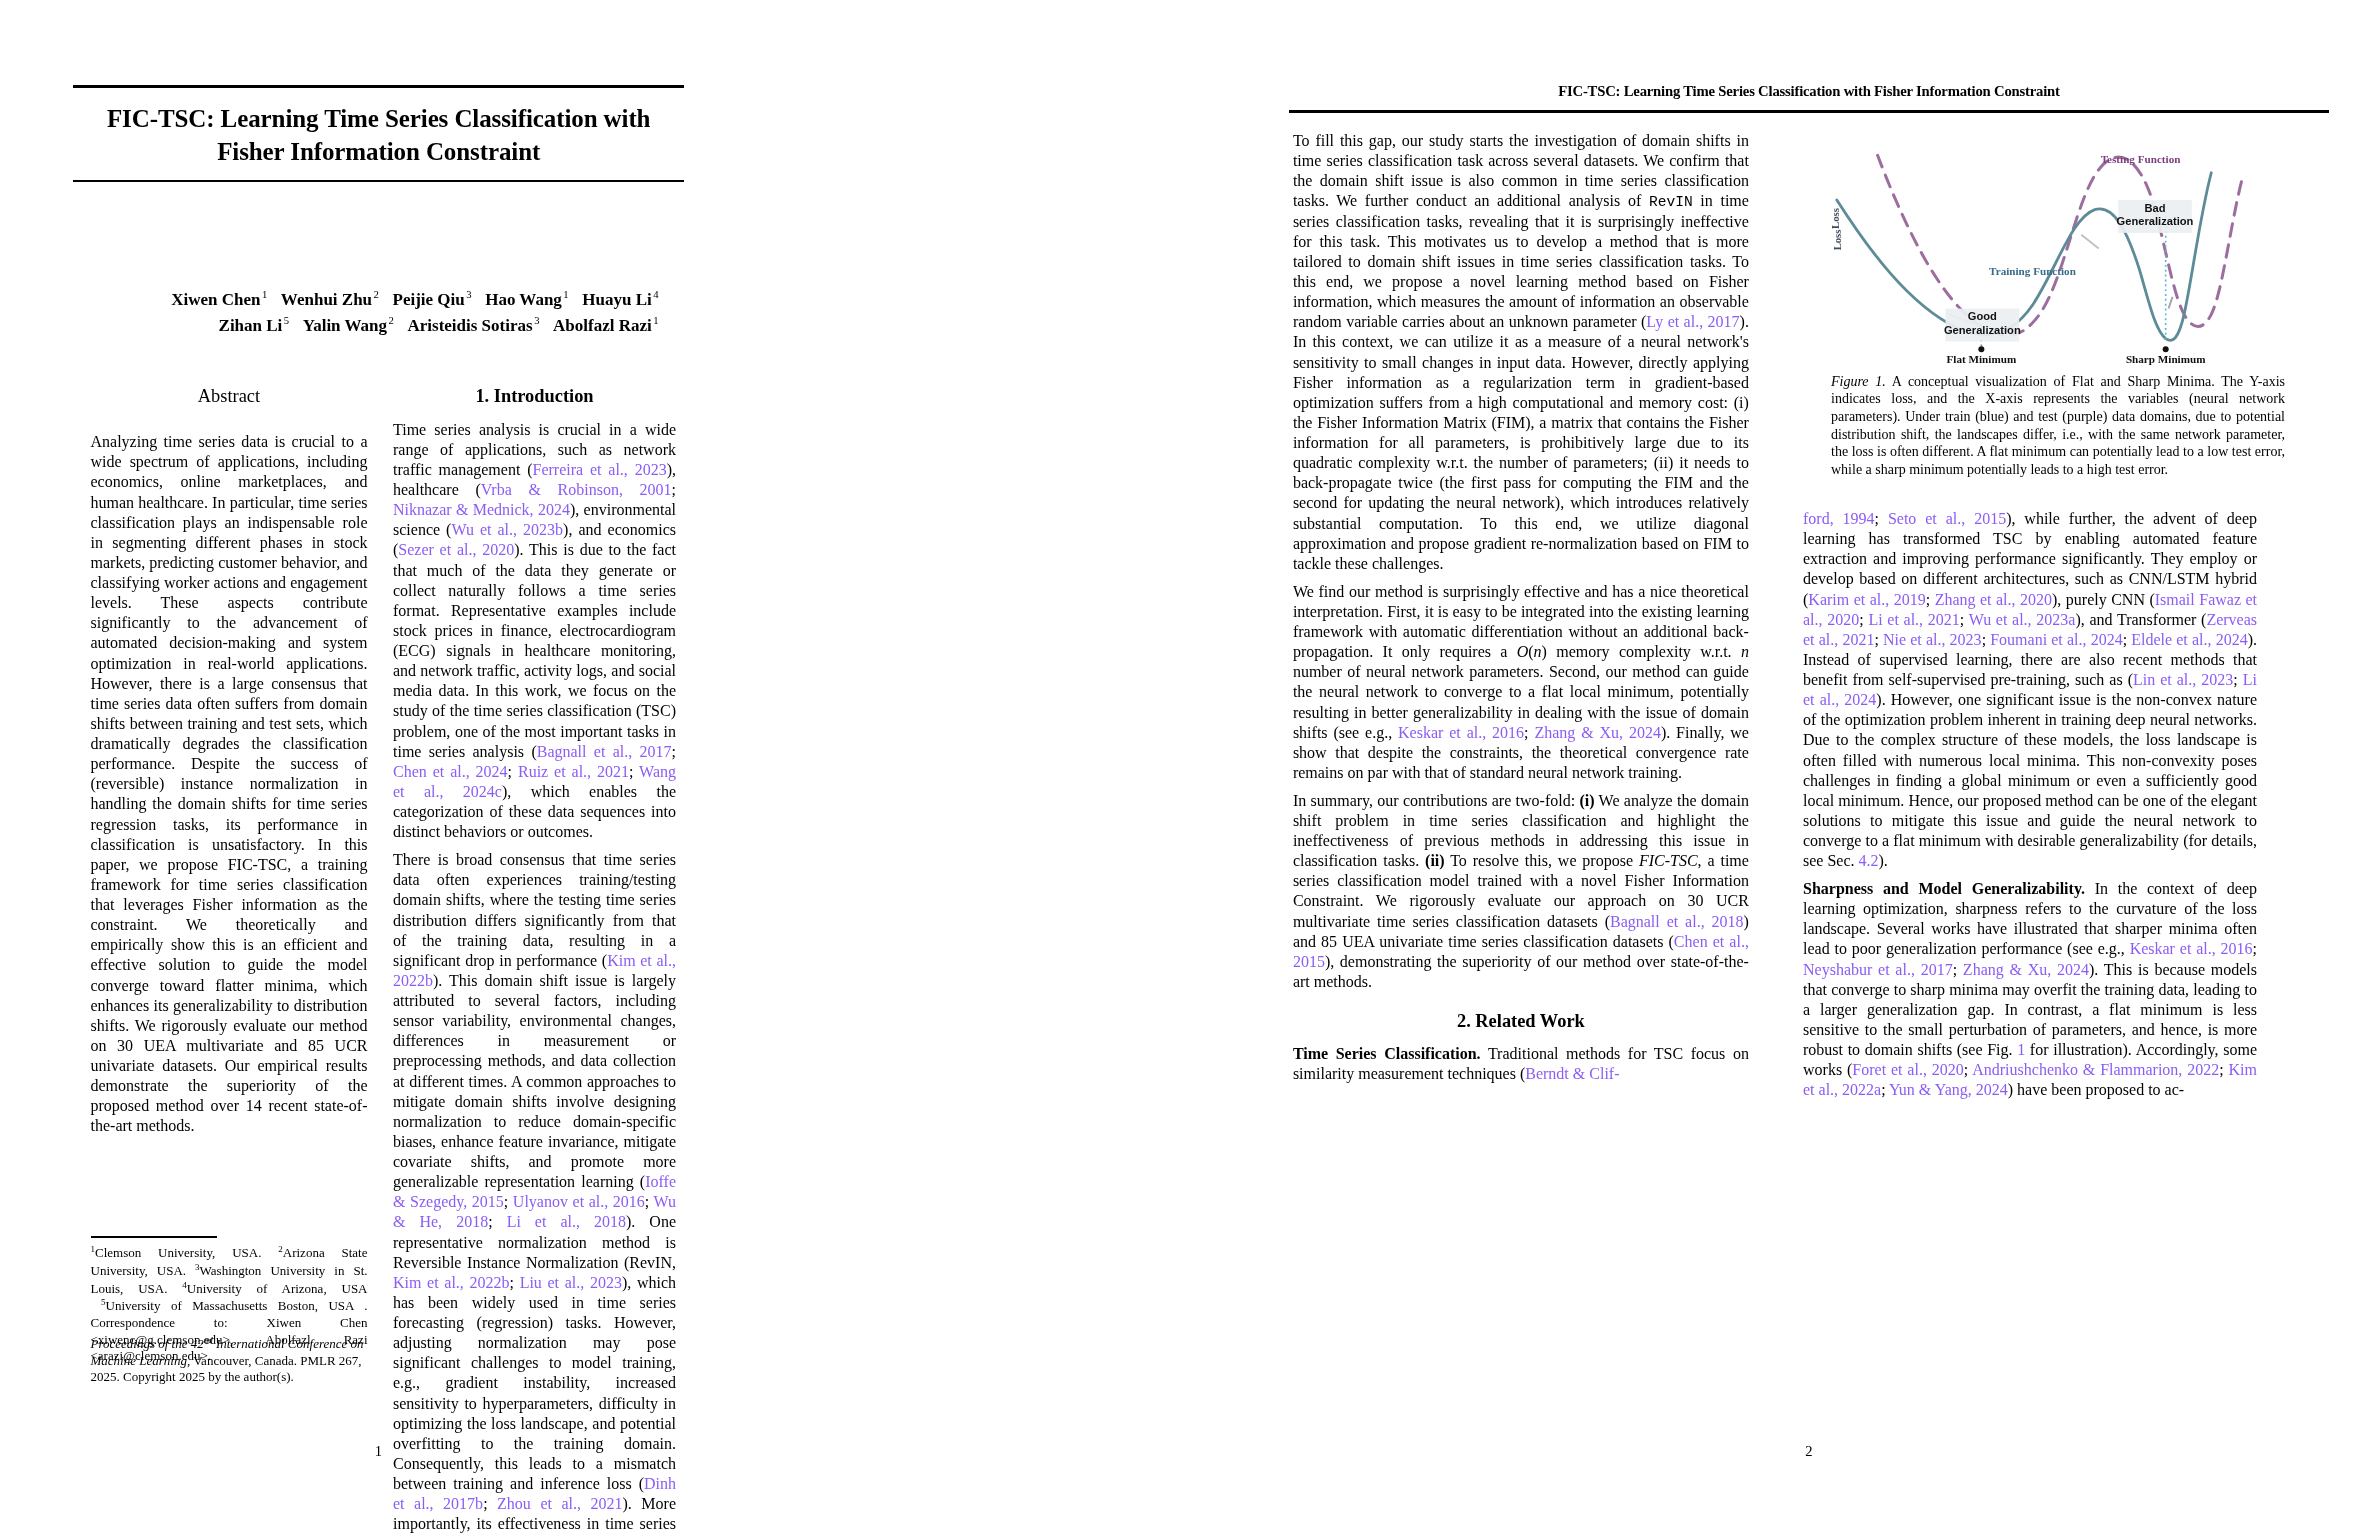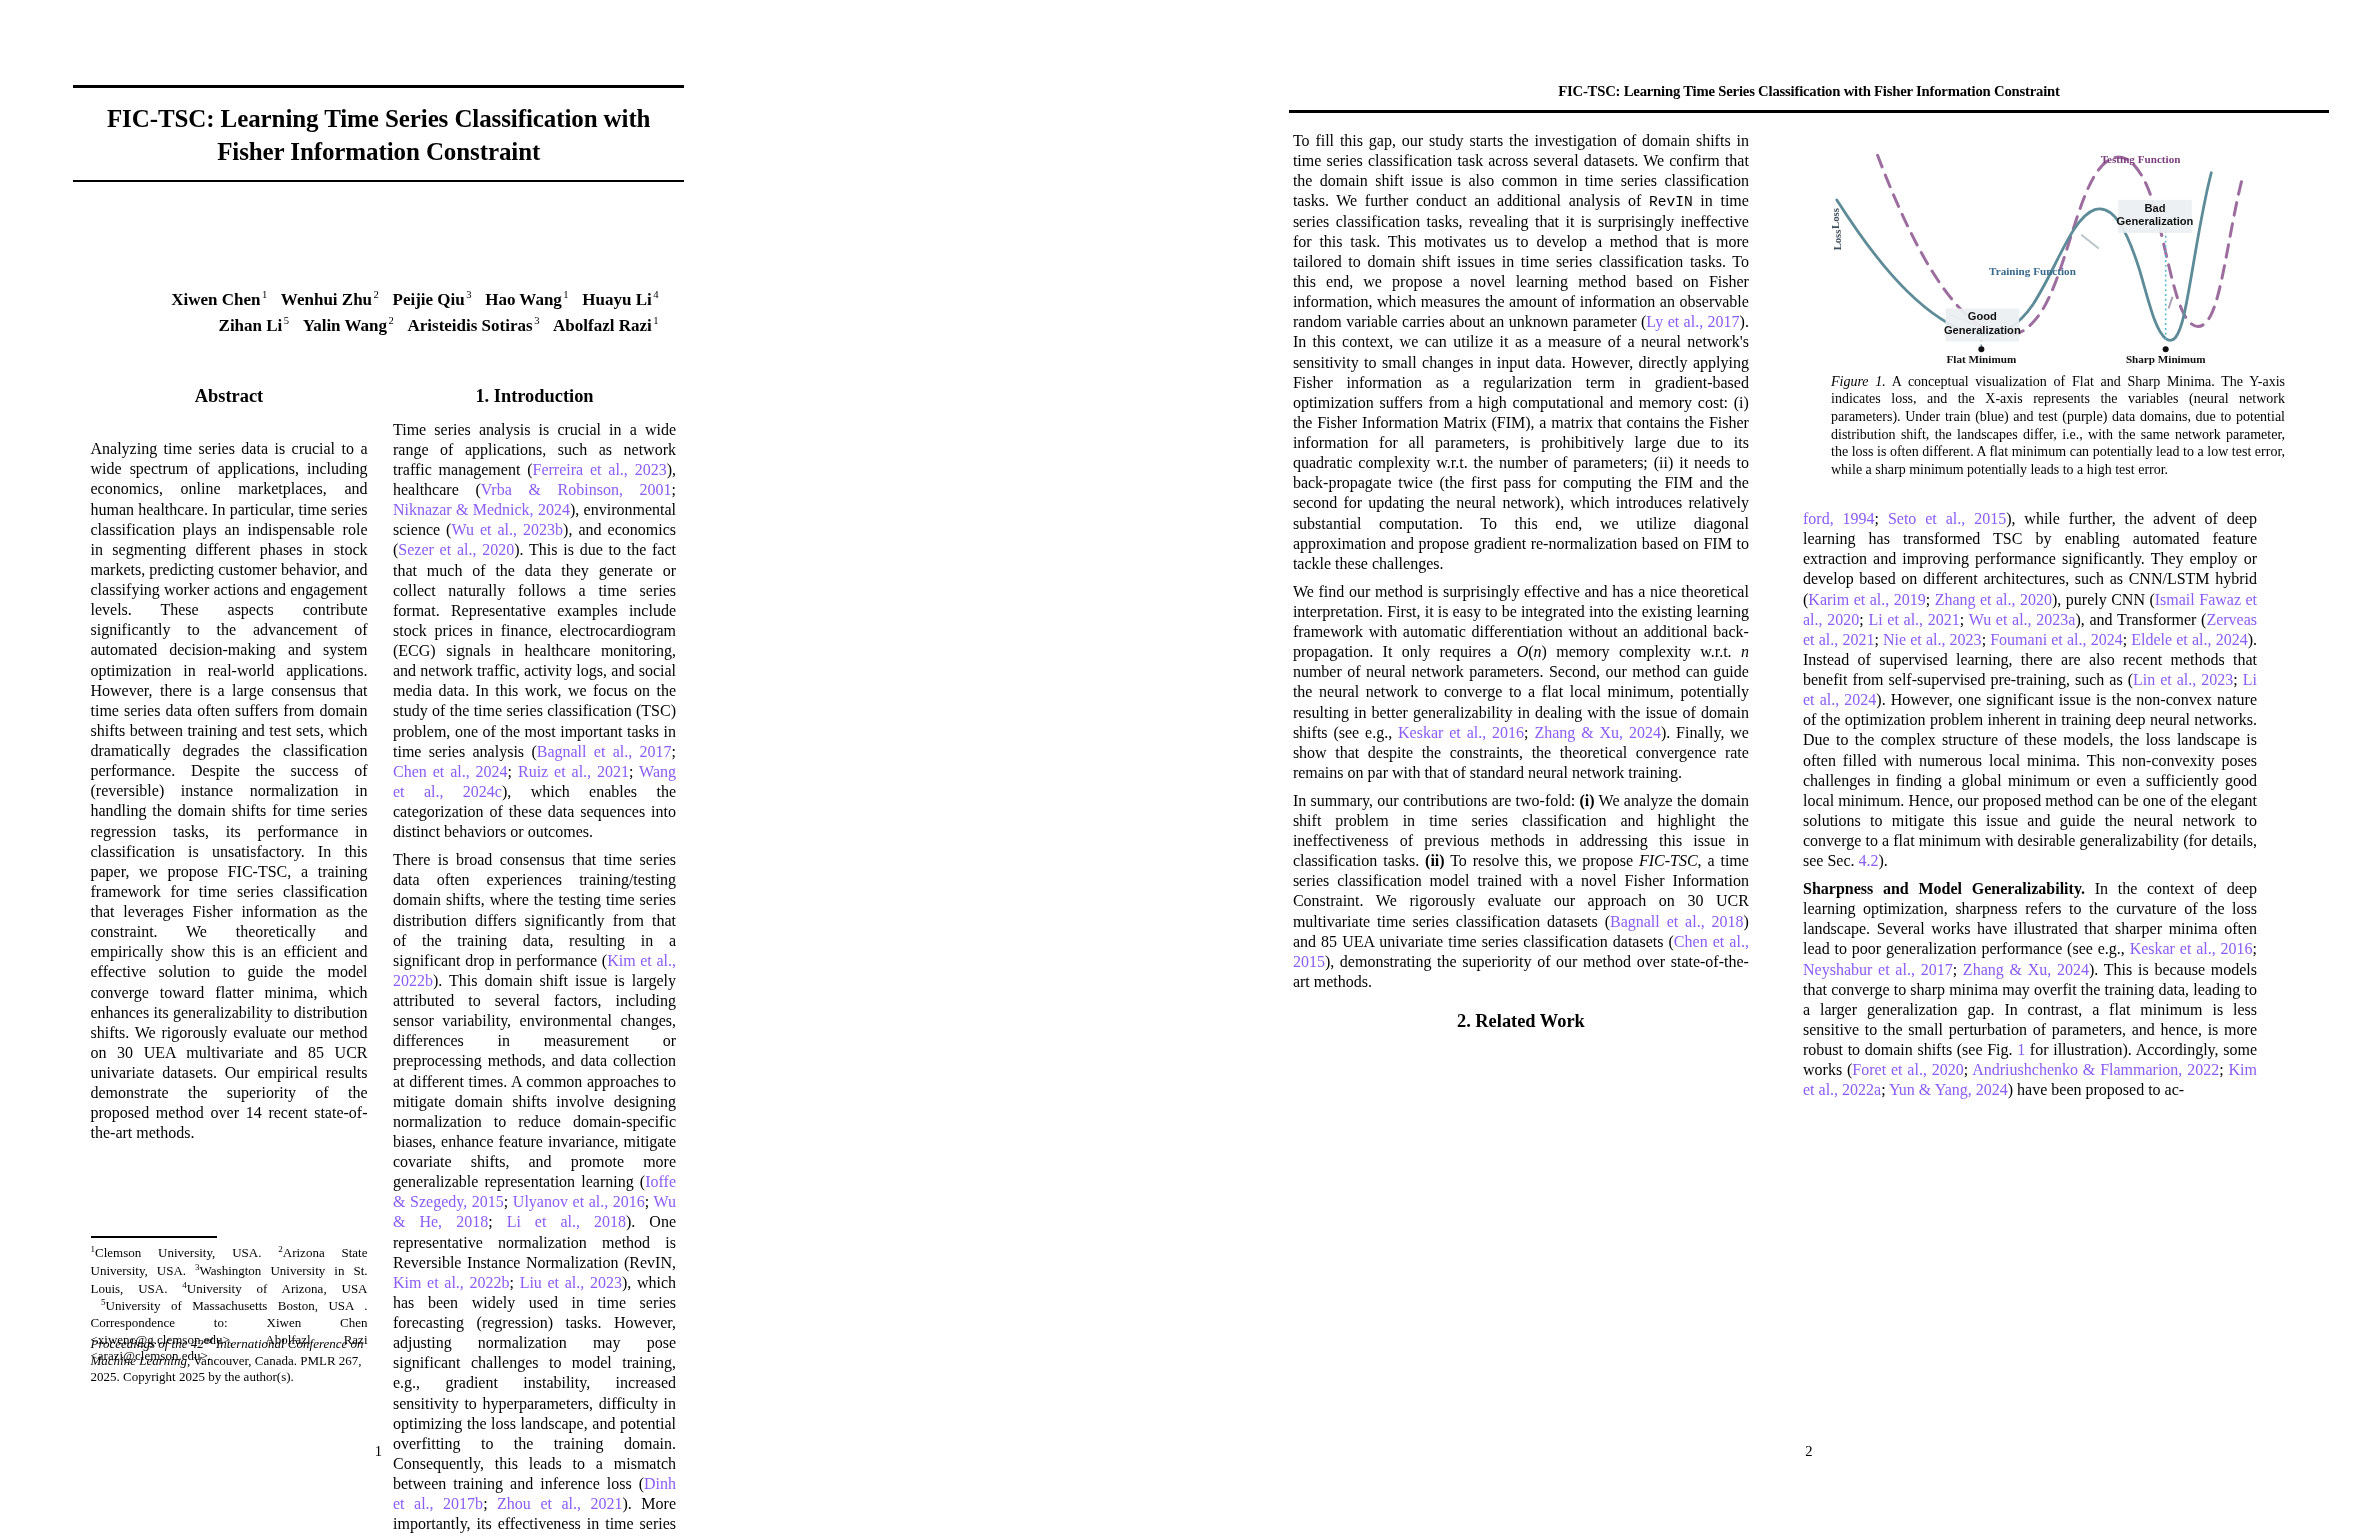--- a/index.html
+++ b/index.html
@@ -34,21 +34,21 @@
   }
   .authors sup{font-size:10.7px;font-weight:normal;vertical-align:super;padding-left:1.5px;}
   .au{white-space:nowrap;margin:0 6.8px;}
 
   .col{position:absolute;font-size:16px;line-height:1.258;text-align:justify;
        text-justify:inter-word;hyphens:manual;}
   .colL{left:17.5px;width:277px;}
   .colR{left:320px;width:283px;}
 
   .sec-head{font-size:18.4px;font-weight:bold;margin:0 0 11.6px 0;text-align:center;}
-  .abs-head{font-size:18.4px;font-weight:bold;text-align:center;margin:0 0 31px 0;}
+  .abs-head{font-size:18.4px;font-weight:normal;text-align:center;margin:0 0 24px 0;}
   .col p{margin:0 0 7.8px 0;}
 
   
   .fn-rule{position:absolute;left:17.5px;top:1236px;width:126px;height:1.6px;background:#000;}
   .footnote{position:absolute;left:17.5px;top:1244px;width:277px;
             font-size:13px;line-height:1.265;text-align:justify;}
   .footnote sup{font-size:9px;vertical-align:super;}
   .pubinfo{position:absolute;left:17.5px;top:1335px;width:277px;
            font-size:13px;line-height:1.265;text-align:left;}
   .pubinfo i{font-style:italic;text-align:right;}
@@ -129,20 +129,21 @@
     <div class="rule-head2"></div>
 
     <div class="col p2colL">
       <p>To fill this gap, our study starts the investigation of domain shifts in time series classification task across several datasets. We confirm that the domain shift issue is also common in time series classification tasks. We further conduct an additional analysis of <span class="mono">RevIN</span> in time series classification tasks, revealing that it is surprisingly ineffective for this task. This motivates us to develop a method that is more tailored to domain shift issues in time series classification tasks. To this end, we propose a novel learning method based on Fisher information, which measures the amount of information an observable random variable carries about an unknown parameter (<span class="cite">Ly et al., 2017</span>). In this context, we can utilize it as a measure of a neural network's sensitivity to small changes in input data. However, directly applying Fisher information as a regularization term in gradient-based optimization suffers from a high computational and memory cost: (i) the Fisher Information Matrix (FIM), a matrix that contains the Fisher information for all parameters, is prohibitively large due to its quadratic complexity w.r.t. the number of parameters; (ii) it needs to back-propagate twice (the first pass for computing the FIM and the second for updating the neural network), which introduces relatively substantial computation. To this end, we utilize diagonal approximation and propose gradient re-normalization based on FIM to tackle these challenges.</p>
 
       <p>We find our method is surprisingly effective and has a nice theoretical interpretation. First, it is easy to be integrated into the existing learning framework with automatic differentiation without an additional back-propagation. It only requires a <span class="it">O</span>(<span class="it">n</span>) memory complexity w.r.t. <span class="it">n</span> number of neural network parameters. Second, our method can guide the neural network to converge to a flat local minimum, potentially resulting in better generalizability in dealing with the issue of domain shifts (see e.g., <span class="cite">Keskar et al., 2016</span>; <span class="cite">Zhang &amp; Xu, 2024</span>). Finally, we show that despite the constraints, the theoretical convergence rate remains on par with that of standard neural network training.</p>
 
       <p>In summary, our contributions are two-fold: <b>(i)</b> We analyze the domain shift problem in time series classification and highlight the ineffectiveness of previous methods in addressing this issue in classification tasks. <b>(ii)</b> To resolve this, we propose <span class="it">FIC-TSC</span>, a time series classification model trained with a novel Fisher Information Constraint. We rigorously evaluate our approach on 30 UCR multivariate time series classification datasets (<span class="cite">Bagnall et al., 2018</span>) and 85 UEA univariate time series classification datasets (<span class="cite">Chen et al., 2015</span>), demonstrating the superiority of our method over state-of-the-art methods.</p>
 
       <div class="sec-head" style="margin-top:17.5px;">2. Related Work</div>
+      <p><span class="bold-lead">Time Series Classification.</span><span> Traditional methods for TSC focus on similarity measurement techniques (<span class="cite">Berndt &amp; Clif-</span></span></p>
     </div>
 
     <div class="p2colR-top">
       <div class="figbox">
         <div class="fig-ylabel">Loss</div>
         <svg width="454" height="243" viewBox="0 0 468 250">
 
           <path d="M 48 32 C 72 95, 108 175, 150 205 C 178 224, 196 222, 215 196 C 240 160, 252 80, 275 48 C 292 25, 310 30, 325 62 C 340 95, 348 160, 362 192 C 370 210, 382 216, 392 196 C 404 172, 412 100, 425 52" fill="none" stroke="#9c6d9e" stroke-width="3.1" stroke-dasharray="13,9" stroke-linecap="round"></path>
 
           <path d="M 6 78 C 38 128, 80 186, 130 210 C 160 224, 186 218, 208 186 C 232 150, 248 96, 272 88 C 292 82, 306 112, 318 150 C 328 184, 334 212, 345 221 C 352 226, 358 222, 364 196 C 372 160, 380 96, 392 50" fill="none" stroke="#5d8c98" stroke-width="2.9" stroke-linecap="round"></path>

